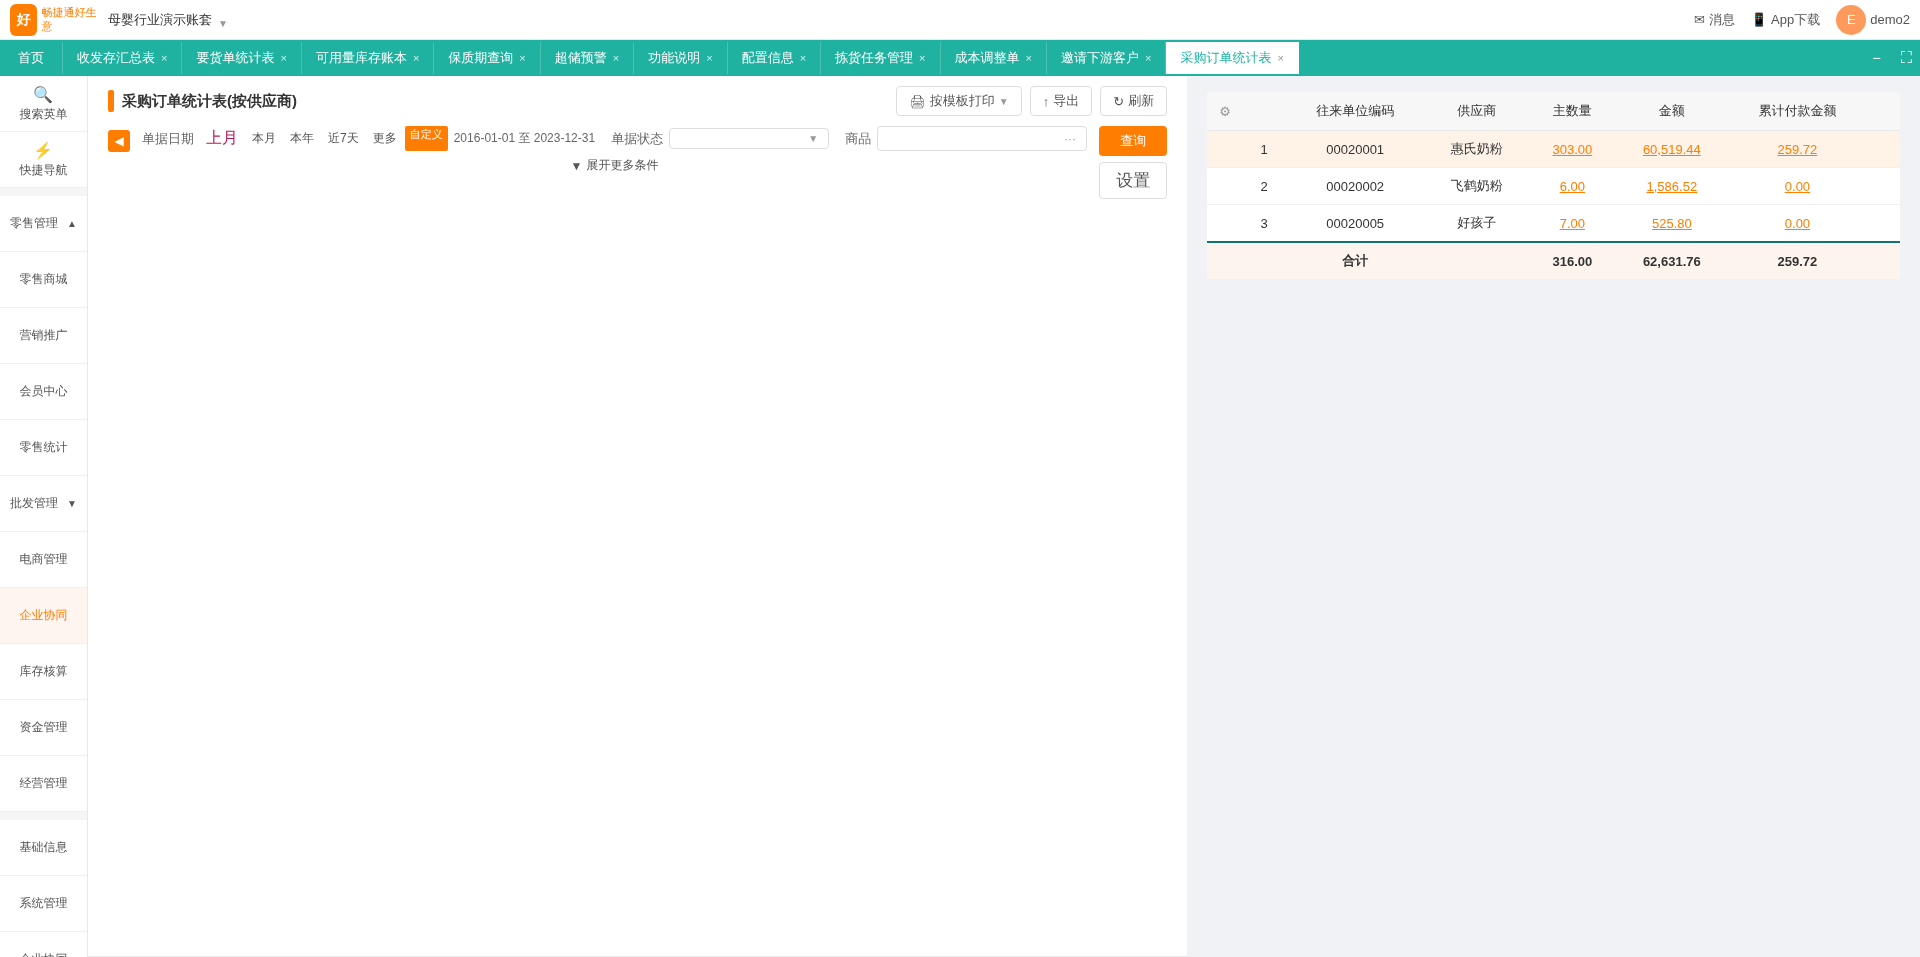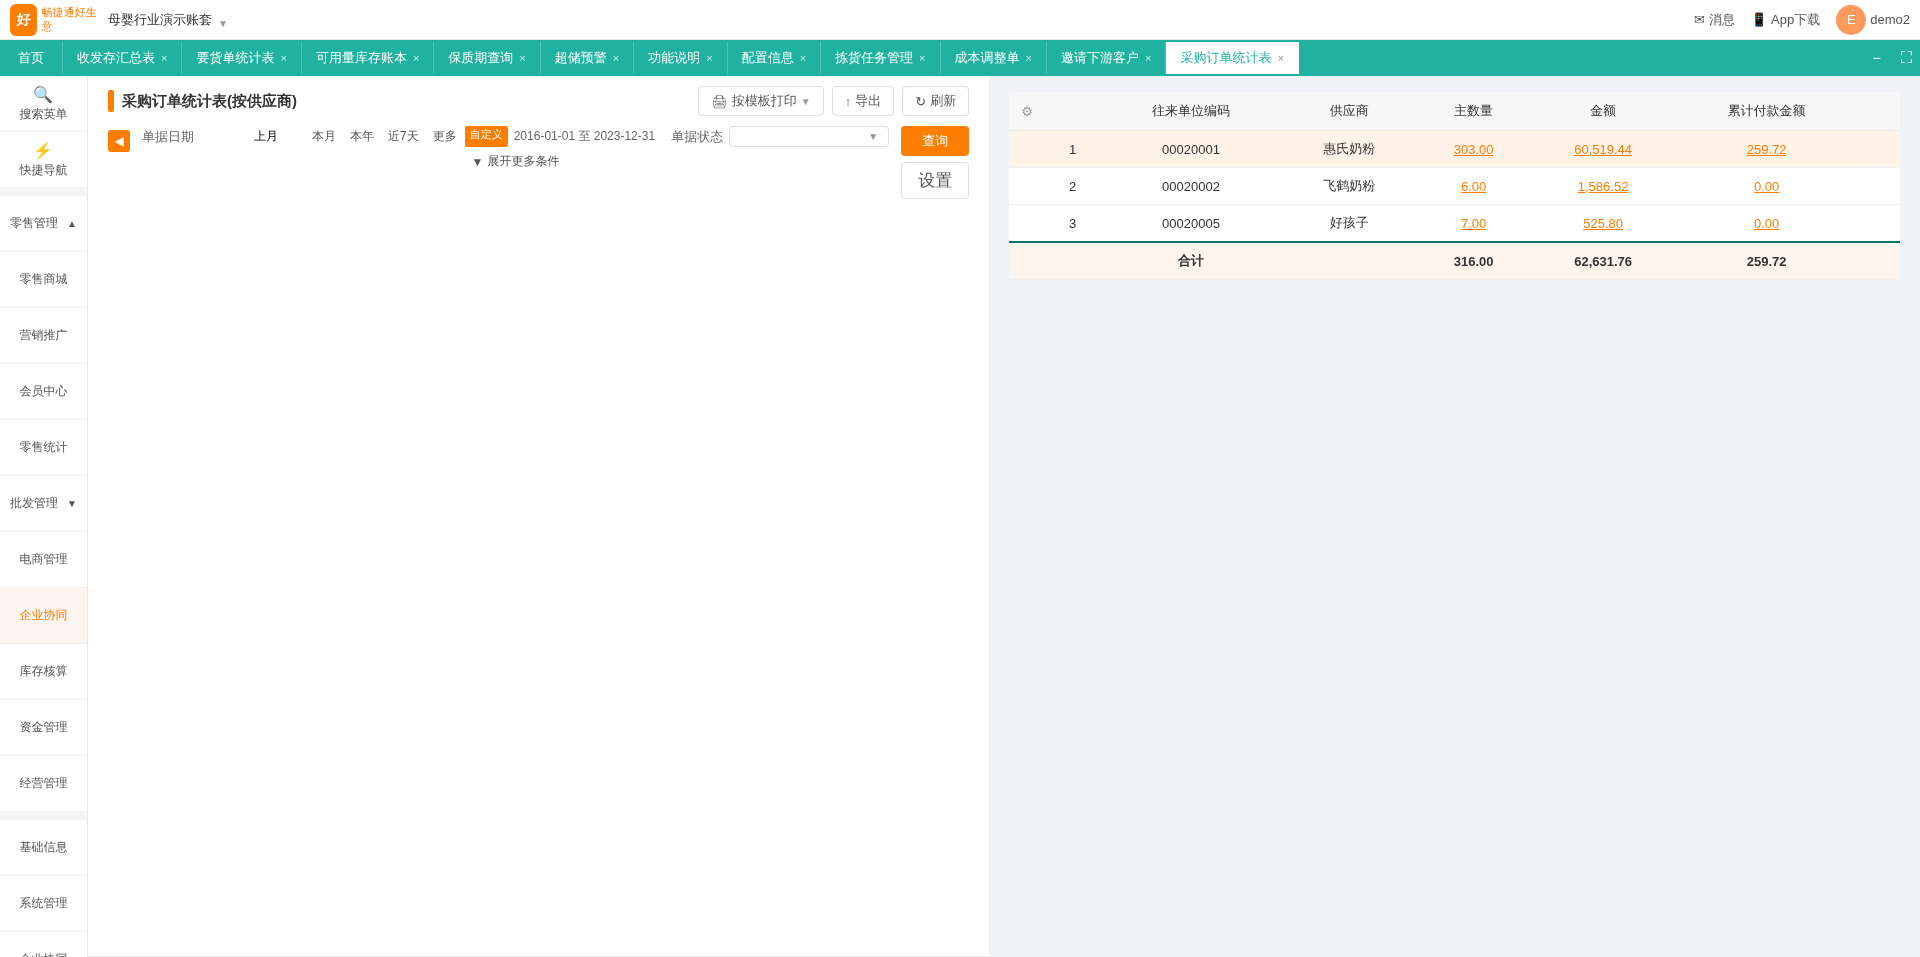--- a/index.html
+++ b/index.html
@@ -258,40 +258,47 @@
         <div style="margin-top:4px;">
           <div style="width:22px;height:22px;background:#ff7d00;border-radius:3px;display:flex;align-items:center;justify-content:center;color:#fff;font-size:12px;cursor:pointer;">◀</div>
         </div>
 
         <div style="flex:1;">
           <div style="display:flex;align-items:center;gap:16px;flex-wrap:wrap;">
 
             <div style="display:flex;align-items:center;gap:6px;">
               <span style="color:#666;font-size:13px;white-space:nowrap;">单据日期</span>
               <div style="display:flex;gap:2px;">
-                <button style="padding:2px 6px;font-size:12px;color:#000000;background:none;border:none;cursor:pointer;margin-left:48px;">上月</button>
-                <button style="padding:2px 6px;font-size:12px;color:#555;background:none;border:none;cursor:pointer;margin-left:20px;">本月</button>
+                <button style="padding:2px 6px;font-size:16px;color:#be185d;background:none;border:none;cursor:pointer;">上月</button>
+                <button style="padding:2px 6px;font-size:12px;color:#555;background:none;border:none;cursor:pointer;">本月</button>
                 <button style="padding:2px 6px;font-size:12px;color:#555;background:none;border:none;cursor:pointer;">本年</button>
                 <button style="padding:2px 6px;font-size:12px;color:#555;background:none;border:none;cursor:pointer;">近7天</button>
                 <button style="padding:2px 6px;font-size:12px;color:#555;background:none;border:none;cursor:pointer;">更多</button>
                 <span style="background:#ff7d00;color:#fff;font-size:11px;padding:1px 5px;border-radius:2px;">自定义</span>
               </div>
               <div style="display:flex;align-items:center;gap:4px;font-size:12px;color:#666;">
                 <span>2016-01-01 至 2023-12-31</span>
               </div>
             </div>
 
             <div style="display:flex;align-items:center;gap:6px;">
               <span style="color:#666;font-size:13px;">单据状态</span>
               <div style="display:flex;align-items:center;border:1px solid #ddd;border-radius:4px;padding:4px 10px;min-width:160px;background:#fff;cursor:pointer;">
                 <span style="flex:1;color:#999;font-size:13px;"></span>
                 <span style="color:#999;font-size:10px;">▼</span>
               </div>
             </div>
 
+            <div style="display:flex;align-items:center;gap:6px;flex:1;">
+              <span style="color:#666;font-size:13px;">商品</span>
+              <div style="display:flex;align-items:center;border:1px solid #ddd;border-radius:4px;padding:4px 10px;flex:1;background:#fff;">
+                <input type="text" style="border: none; outline: none; width: 100%; font-size: 13px;" placeholder="">
+                <span style="color:#999;font-size:12px;cursor:pointer;">···</span>
+              </div>
+            </div>
           </div>
 
           <div style="display:flex;justify-content:center;margin-top:6px;">
             <button style="display:flex;align-items:center;gap:4px;cursor:pointer;color:#555;font-size:12px;background:none;border:none;">
               <span>▼</span>
               <span>展开更多条件</span>
             </button>
           </div>
         </div>
 

